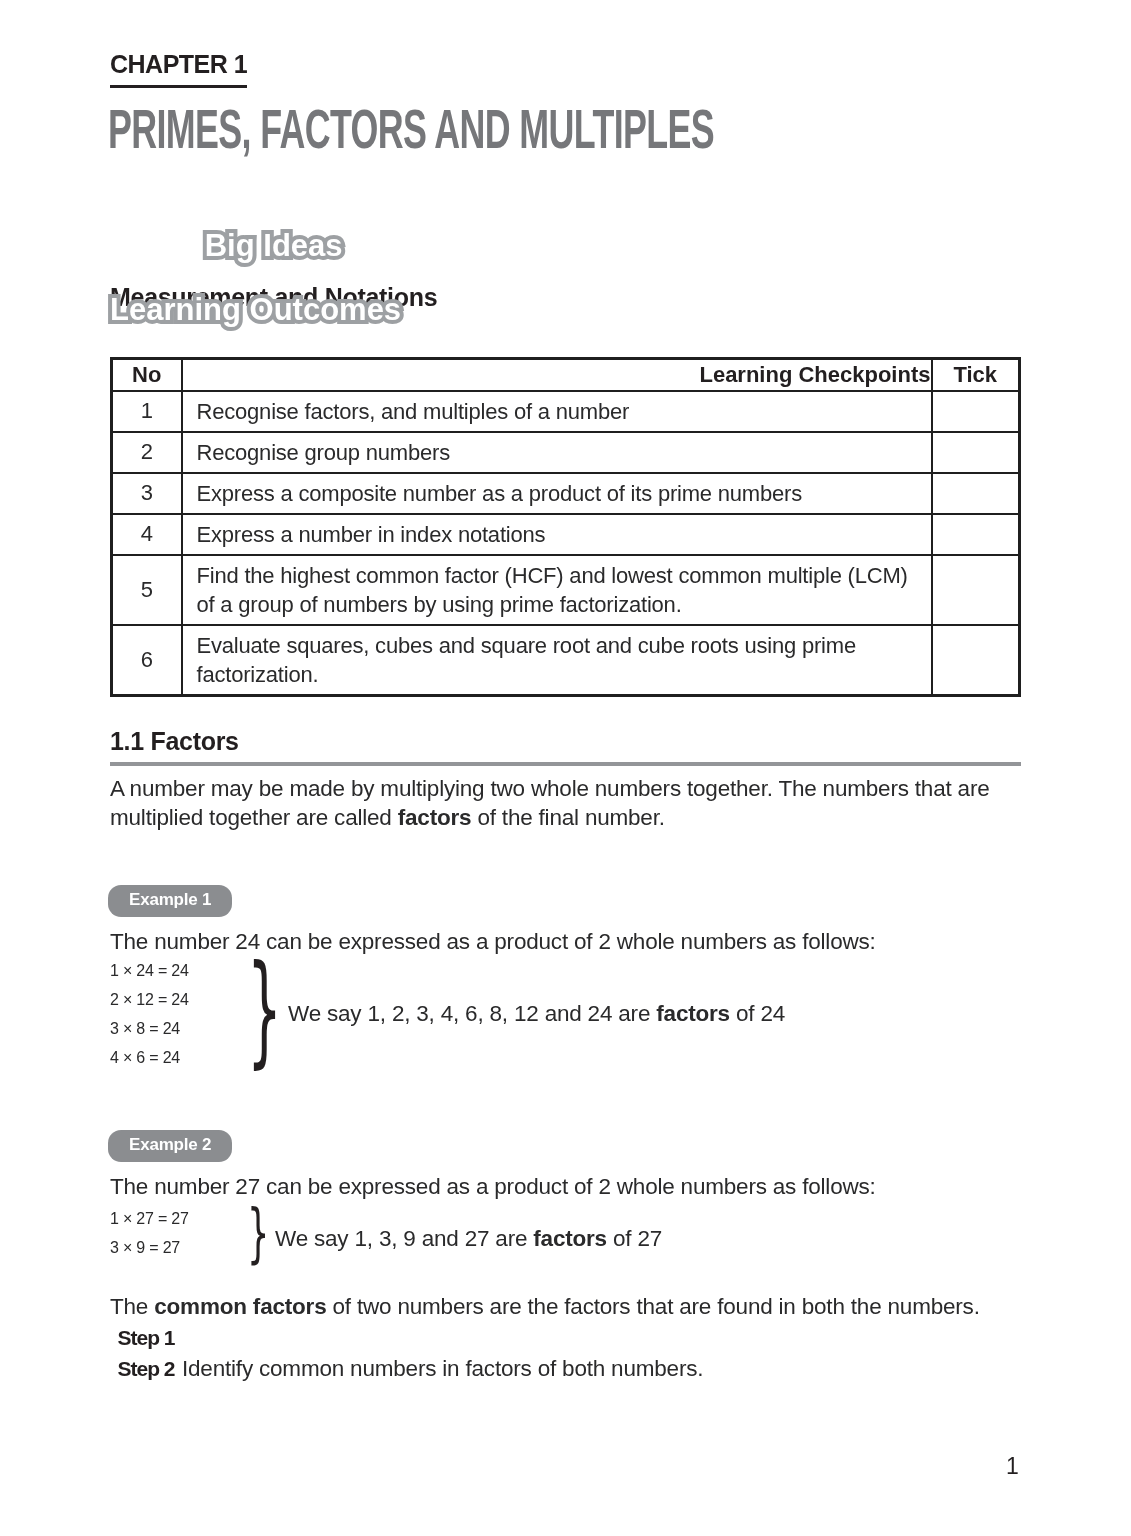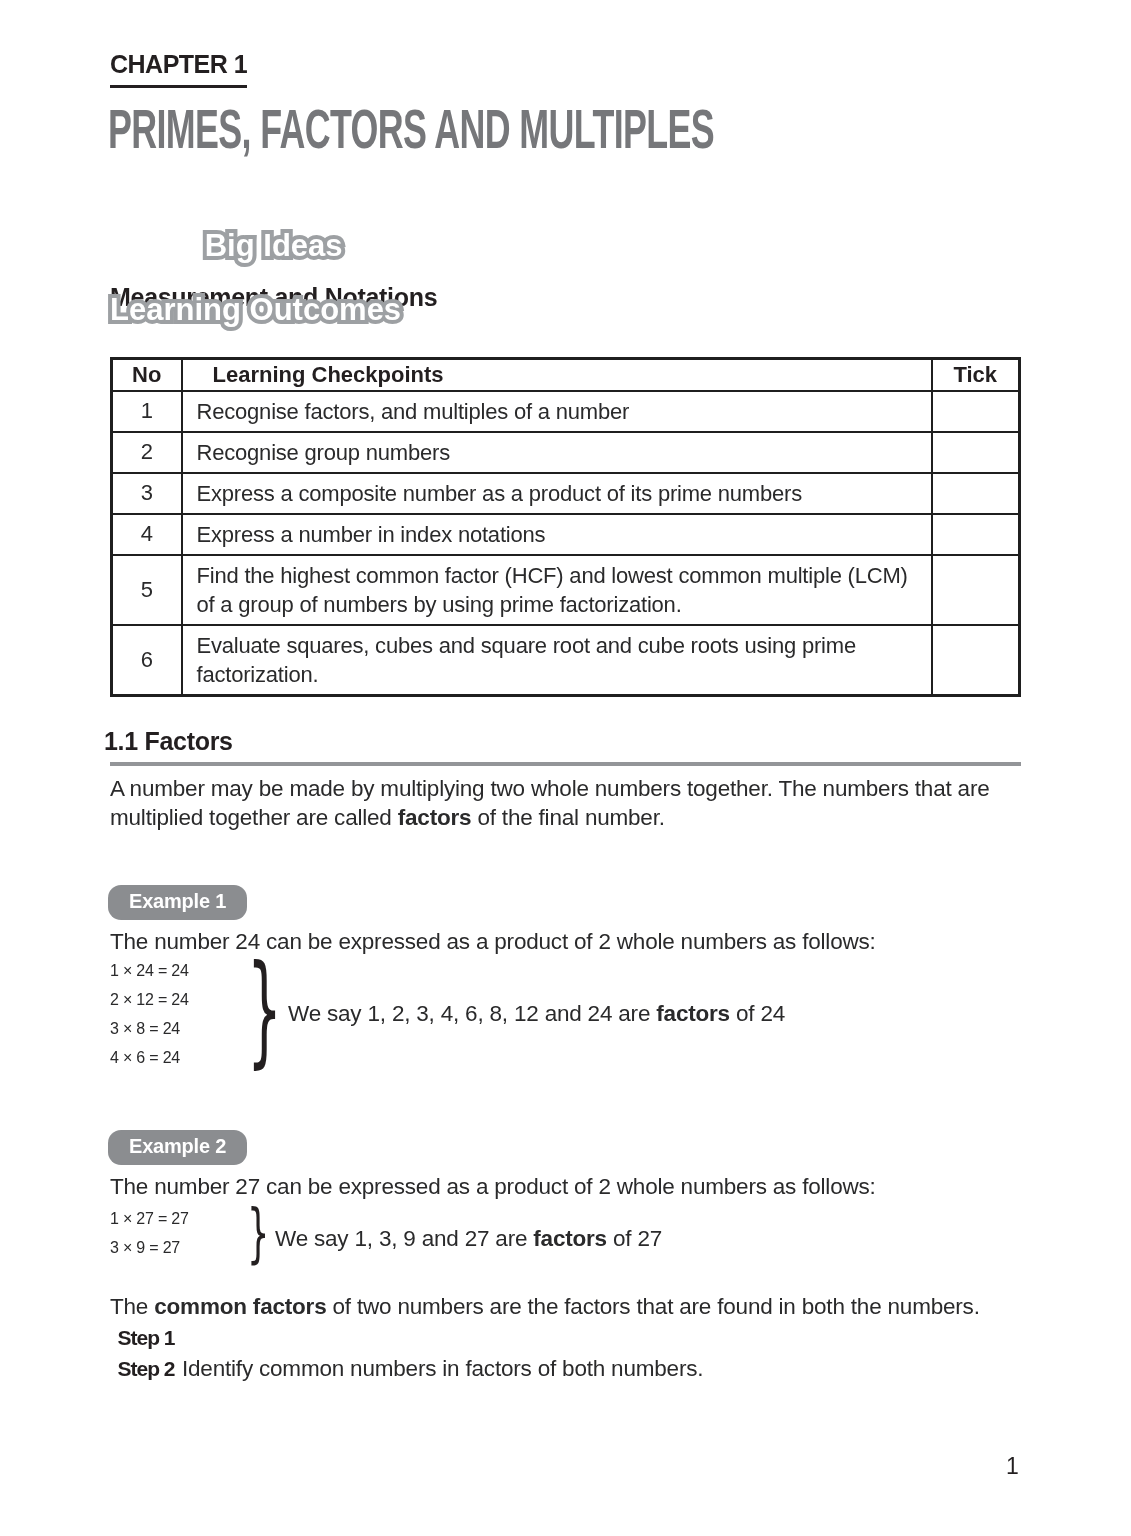--- a/index.html
+++ b/index.html
@@ -53,46 +53,46 @@
     border:3px solid #1f1f1f;
     font-size:22px;
     color:#2a2a2b;
   }
   table.checkpoints th, table.checkpoints td {
     border:2px solid #1f1f1f;
     vertical-align:middle;
   }
   th.col-no, td.cell-no { width:70px; text-align:center; }
   th.col-tick, td.cell-tick { width:88px; text-align:center; }
-  th.col-cp { text-align:left; padding-left:30px;margin-left:48px; }
+  th.col-cp { text-align:right; padding-left:30px;margin-left:48px; }
   table.checkpoints th { font-weight:bold; height:32px; color:#231f20; }
   td.cell-text { padding:5px 14px; line-height:29px; letter-spacing:-0.2px; }
   tr.row-s td { height:41px; }
   tr.row-d td { height:70px; }
 
   
   .section-heading {
-    position:absolute; left:104px; top:727px;
+    position:absolute; left:110px; top:727px;
     font-size:25px; font-weight:bold; color:#231f20; letter-spacing:-0.3px;
   }
   .section-rule {
     position:absolute; left:110px; top:762px;
     width:911px; height:4px; background:#939598;
   }
   .section-intro {
     position:absolute; left:110px; top:774px;
     width:890px; font-size:22.5px; line-height:29px; letter-spacing:-0.2px;
   }
   .b { font-weight:bold; }
 
   
   .example-badge {
     position:absolute; left:108px;
     background:#8b8d90; color:#ffffff;
-    font-size:20px; font-weight:bold;
+    font-size:17px; font-weight:bold;
     padding:5px 21px 7px 21px;
     border-radius:13px;
     letter-spacing:-0.2px;
   }
   .ex1-badge { top:885px; }
   .ex2-badge { top:1130px; }
   .example-intro {
     position:absolute; left:110px;
     font-size:22.5px; letter-spacing:-0.2px; white-space:nowrap;
   }

